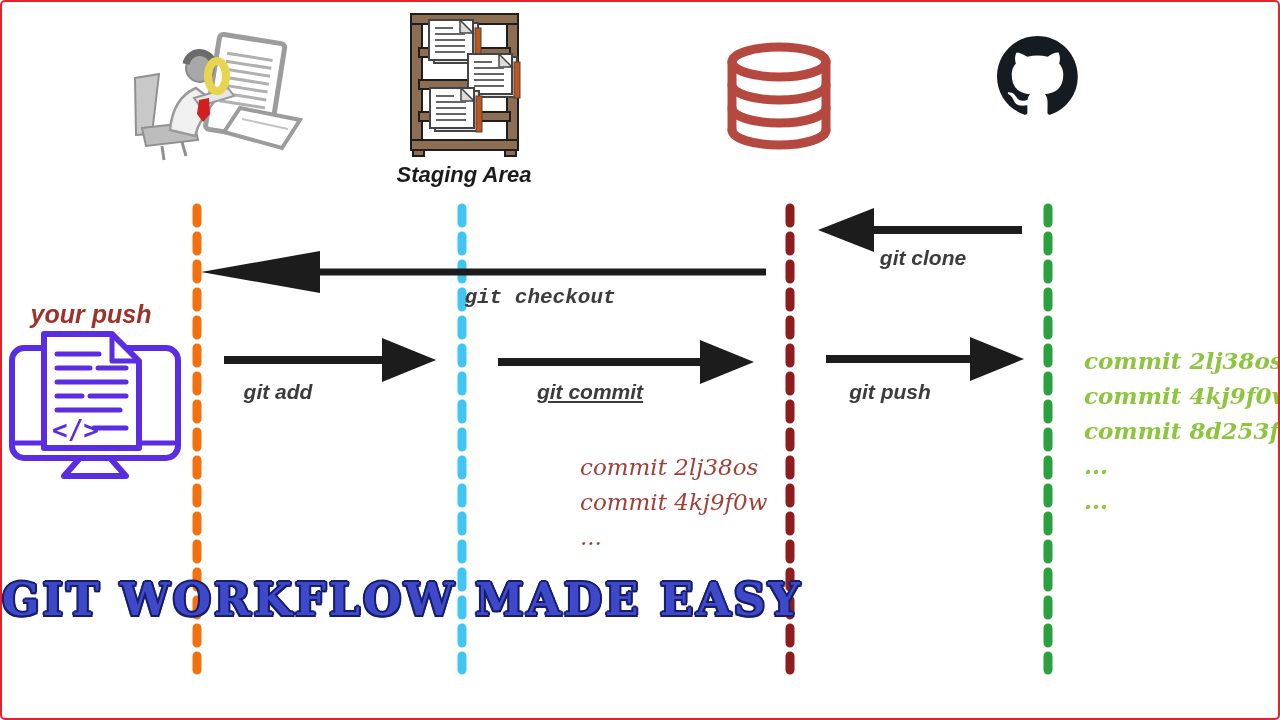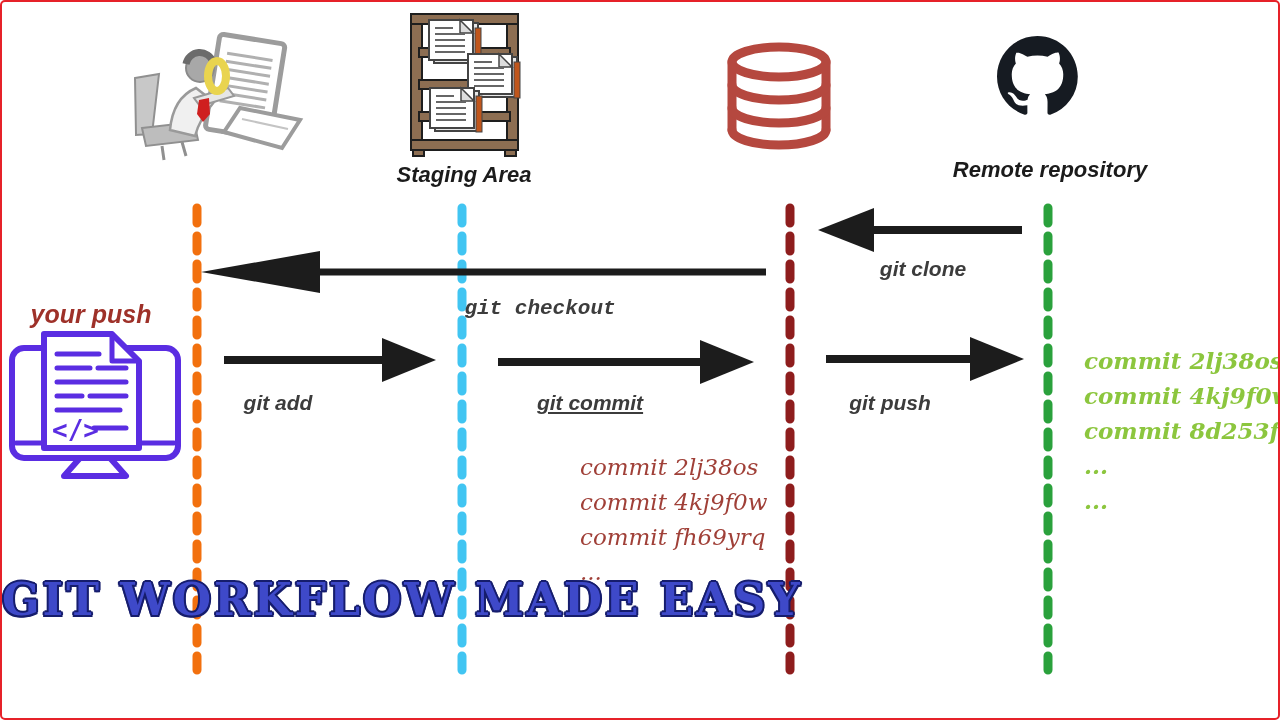--- a/index.html
+++ b/index.html
@@ -8,21 +8,21 @@
     border:2px solid #e62129;border-radius:5px;box-sizing:border-box;
     overflow:hidden;font-family:"Liberation Sans",sans-serif;
   }
   .layer{position:absolute;left:0;top:0;}
   .node-label{
     position:absolute;transform:translateX(-50%);white-space:nowrap;
     font-weight:bold;font-style:italic;font-size:22px;color:#1b1b1b;
   }
   .arrow-label{
     position:absolute;transform:translateX(-50%);white-space:nowrap;
-    font-weight:bold;font-style:italic;font-size:21px;color:#3c3c3c;margin-top:11px;
+    font-weight:bold;font-style:italic;font-size:21px;color:#3c3c3c;
   }
   .your-code-label{
     position:absolute;transform:translateX(-50%);white-space:nowrap;
     font-weight:bold;font-style:italic;font-size:25px;color:#9e3129;
   }
   .commits{
     position:absolute;font-family:"DejaVu Serif",serif;font-style:italic;
     font-size:23px;line-height:35px;white-space:nowrap;
   }
   .commits.local{left:578px;top:448px;color:#a04038;}
@@ -175,34 +175,32 @@
         <path d="M55,380 H124"></path>
         <path d="M55,394 H80 M88,394 H124"></path>
         <path d="M55,408 H118"></path>
         <path d="M92,426 H124"></path>
       </g>
       <text x="50" y="437" font-size="26" font-weight="bold" font-family="DejaVu Sans Mono, monospace" stroke="none" fill="#5a2de2">&lt;/&gt;</text>
     </g>
   </svg>
 
   <div class="node-label" style="left:462px;top:160px;">Staging Area</div>
-  <div class="node-label" style="left:1048px;top:155px;">Remote repository</div>
 
   <div class="arrow-label" style="left:921px;top:244px;">git clone</div>
   <div class="arrow-label" style="left:538px;top:284px;font-family:Liberation Mono, monospace;">git checkout</div>
   <div class="arrow-label" style="left:276px;top:378px;">git add</div>
   <div class="arrow-label" style="left:588px;top:378px;text-decoration:underline;">git commit</div>
   <div class="arrow-label" style="left:888px;top:378px;text-align:center;">git push</div>
 
   <div class="your-code-label" style="left:89px;top:298px;">your push</div>
 
   <div class="commits local">
     <div>commit 2lj38os</div>
     <div>commit 4kj9f0w</div>
-    <div>commit fh69yrq</div>
     <div>...</div>
   </div>
 
   <div class="commits remote">
     <div>commit 2lj38os</div>
     <div>commit 4kj9f0w</div>
     <div>commit 8d253fa</div>
     <div>...</div>
     <div>...</div>
   </div>

